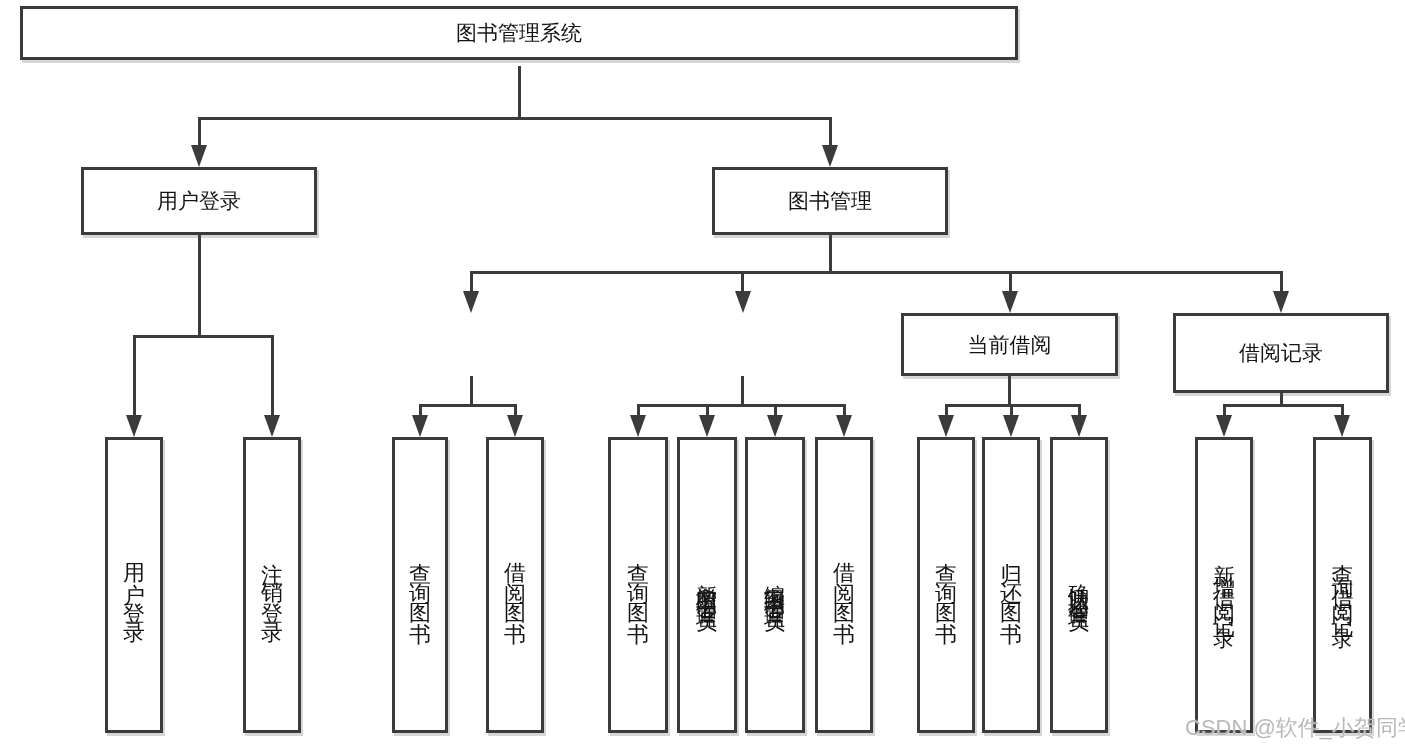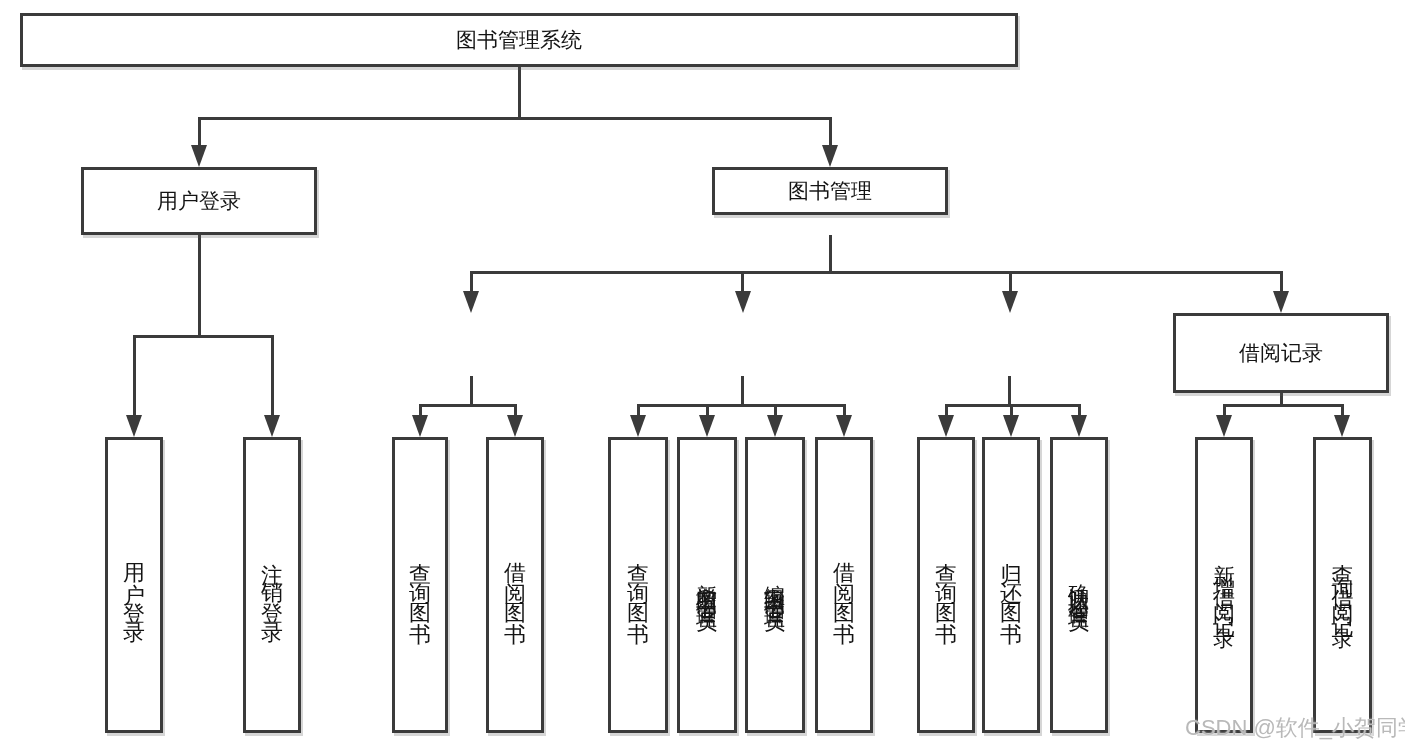--- a/index.html
+++ b/index.html
@@ -107,31 +107,34 @@
   <div class="vline" style="left:1077.5px;top:404px;height:14px;"></div>
   <div class="arrow" style="left:1071px;top:415px;"></div>
 
   <div class="vline" style="left:1279.5px;top:376px;height:31px;"></div>
   <div class="hline" style="left:1222.5px;top:404px;width:121px;"></div>
   <div class="vline" style="left:1222.5px;top:404px;height:14px;"></div>
   <div class="arrow" style="left:1216px;top:415px;"></div>
   <div class="vline" style="left:1340.5px;top:404px;height:14px;"></div>
   <div class="arrow" style="left:1334px;top:415px;"></div>
 
-  <div class="box" style="left:20px;top:13px;width:998px;height:54px;">
+  <div class="box" style="left:20px;top:6px;width:998px;height:54px;">
     <span>图书管理系统</span>
   </div>
 
   <div class="box" style="left:81px;top:167px;width:236px;height:68px;">
     <span>用户登录</span>
   </div>
-  <div class="box" style="left:712px;top:167px;width:236px;height:48px;">
+  <div class="box" style="left:712px;top:167px;width:236px;height:68px;">
     <span>图书管理</span>
   </div>
 
+  <div class="box" style="left:901px;top:313px;width:217px;height:63px;">
+    <span>当前借阅</span>
+  </div>
   <div class="box" style="left:1173px;top:313px;width:216px;height:80px;text-align:right;">
     <span>借阅记录</span>
   </div>
 
   <div class="box leaf ls4" style="left:105px;width:58px;">
     <span class="vtext">用户登录</span>
   </div>
   <div class="box leaf ls4" style="left:243px;width:58px;">
     <span class="vtext">注销登录</span>
   </div>

